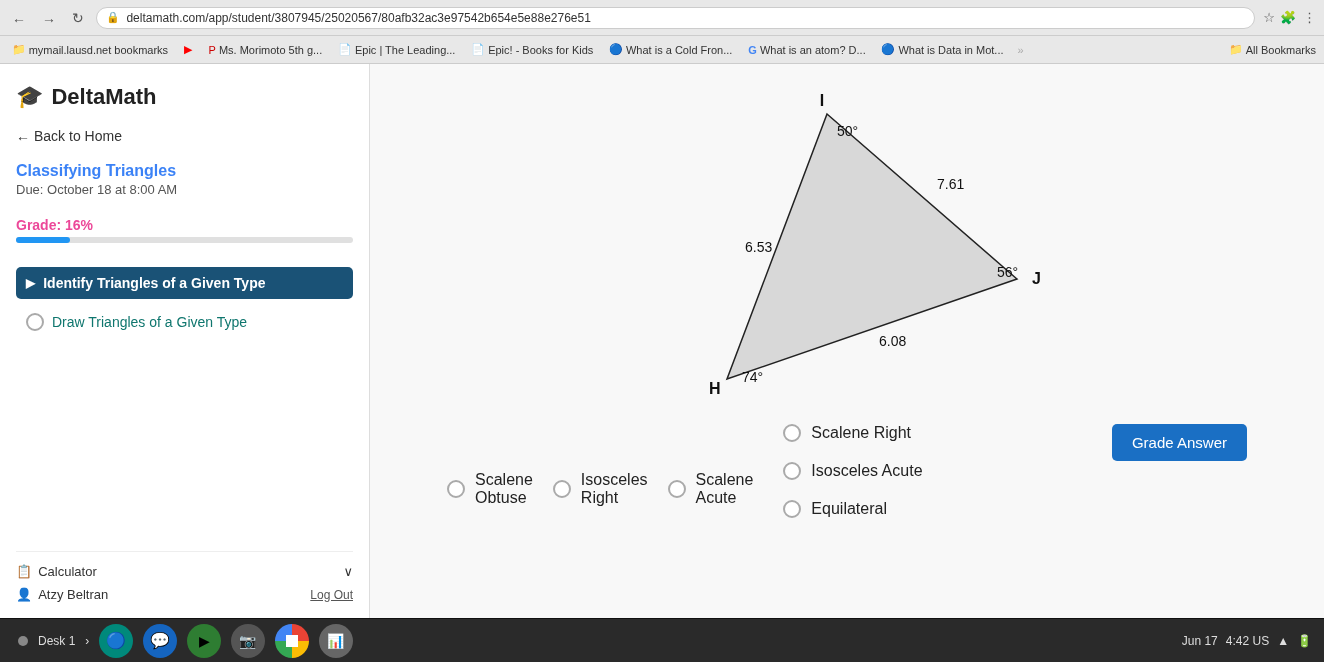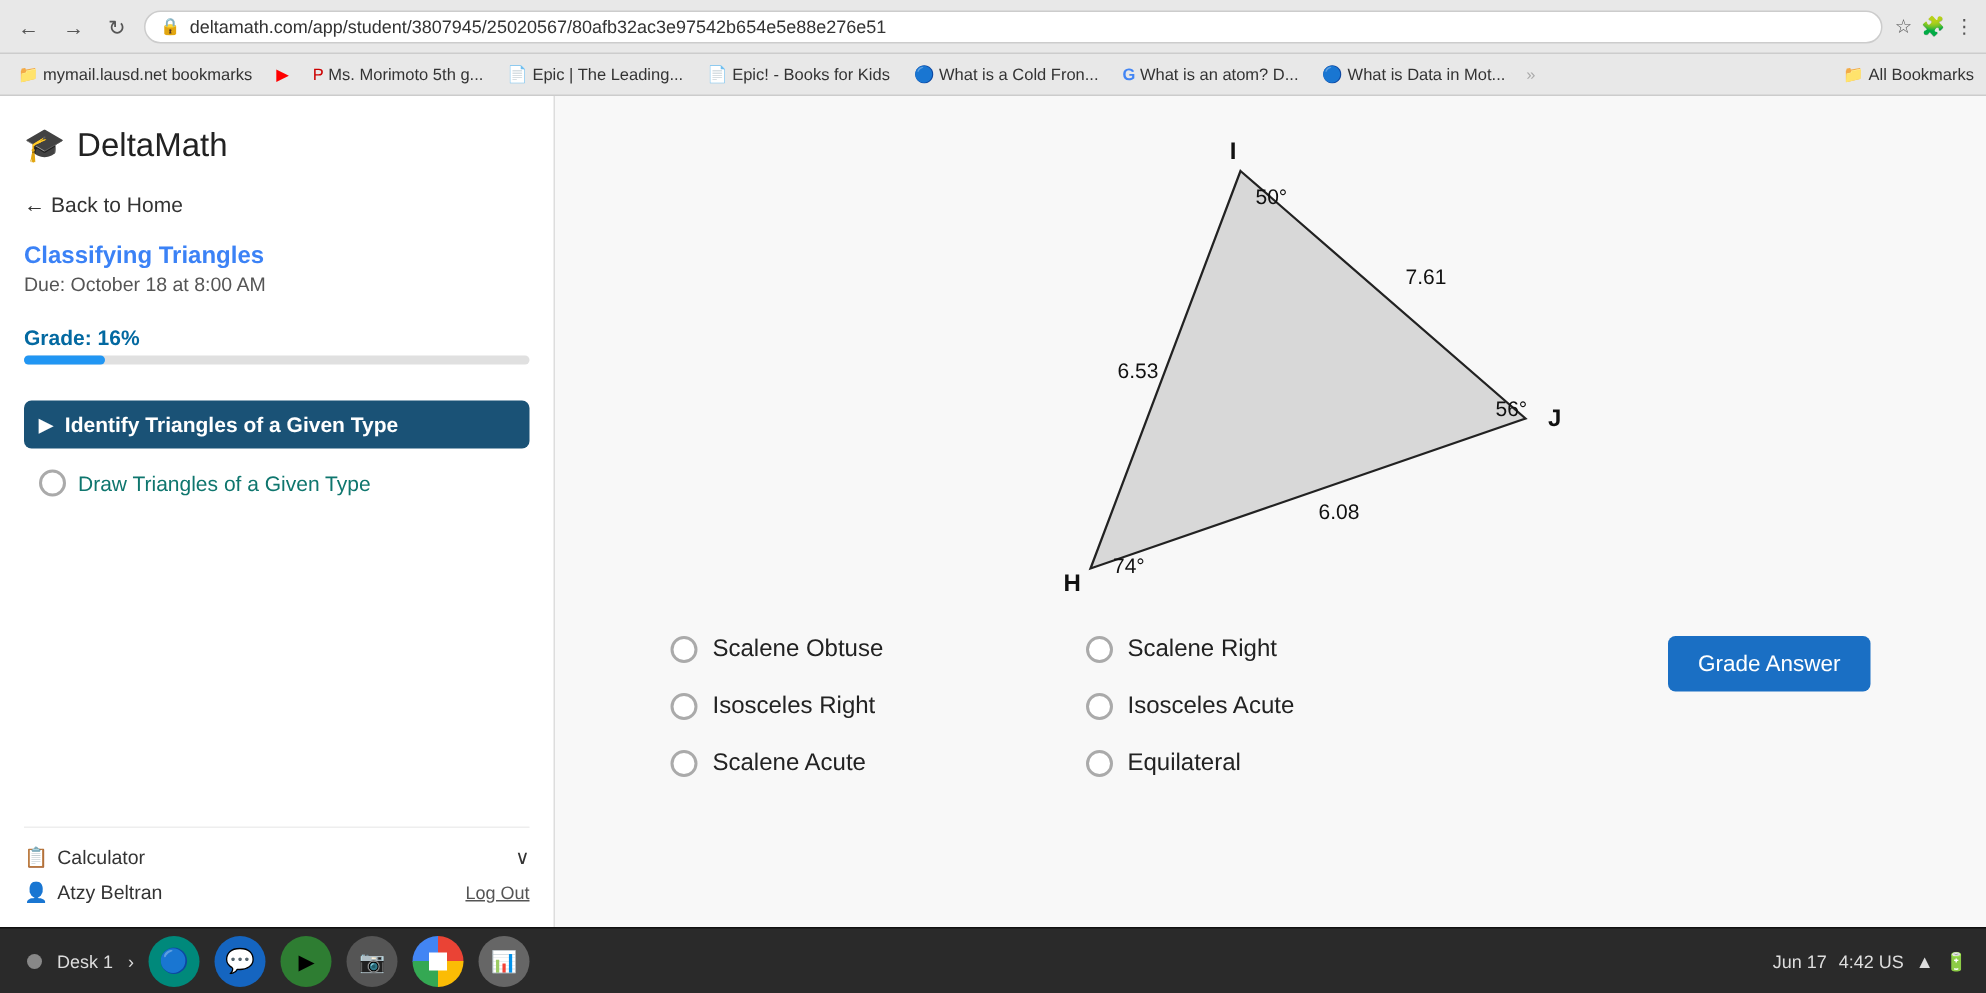--- a/index.html
+++ b/index.html
@@ -120,21 +120,21 @@
       display: flex;
       align-items: center;
       gap: 8px;
       padding: 4px 0;
     }
     .logo-icon {
       font-size: 22px;
     }
     .logo-text {
       font-size: 22px;
-      font-weight: normal;
+      font-weight: bold;
       color: #222;
     }
     .back-link {
       display: flex;
       align-items: center;
       gap: 4px;
       font-size: 14px;
       color: #333;
       cursor: pointer;
       text-decoration: none;
@@ -146,21 +146,21 @@
       margin-top: 4px;
     }
     .assignment-due {
       font-size: 13px;
       color: #555;
       margin-top: 2px;
     }
     .grade-label {
       font-size: 14px;
       font-weight: bold;
-      color: #0369a1;
+      color: #ec4899;
       margin-top: 6px;
     }
     .grade-bar-container {
       height: 6px;
       background: #e0e0e0;
       border-radius: 3px;
       margin-top: 4px;
       width: 100%;
     }
     .grade-bar-fill {
@@ -478,21 +478,21 @@
 
         <text x="148" y="168" font-size="14" fill="#111">6.53</text>
 
         <text x="282" y="262" font-size="14" fill="#111">6.08</text>
       </svg>
     </div>
 
     <div class="answer-section">
       <div class="answer-options-grid">
 
-        <div style="display:flex; flex-direction:column; gap:20px;">
+        <div style="display:flex; flex-direction:row; gap:20px;margin-top:47px;">
           <div class="answer-option">
             <span class="radio-circle"></span>
             <span>Scalene Obtuse</span>
           </div>
           <div class="answer-option">
             <span class="radio-circle"></span>
             <span>Isosceles Right</span>
           </div>
           <div class="answer-option">
             <span class="radio-circle"></span>

